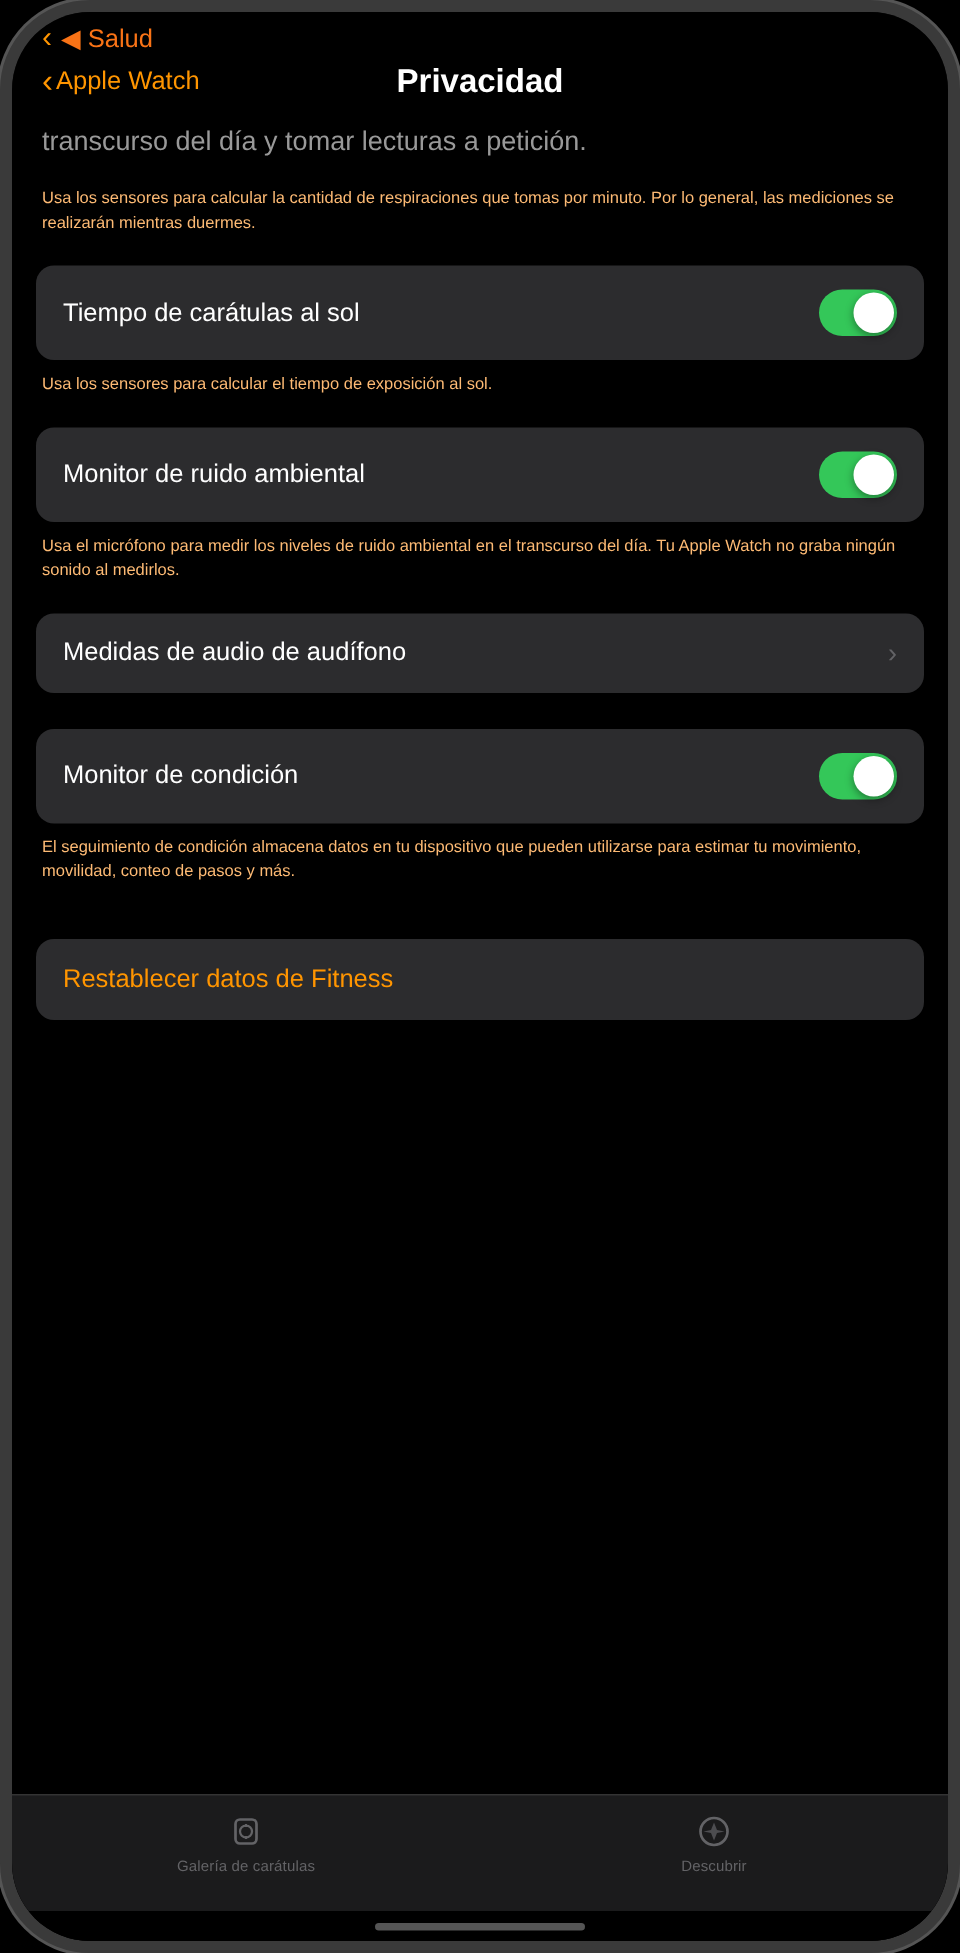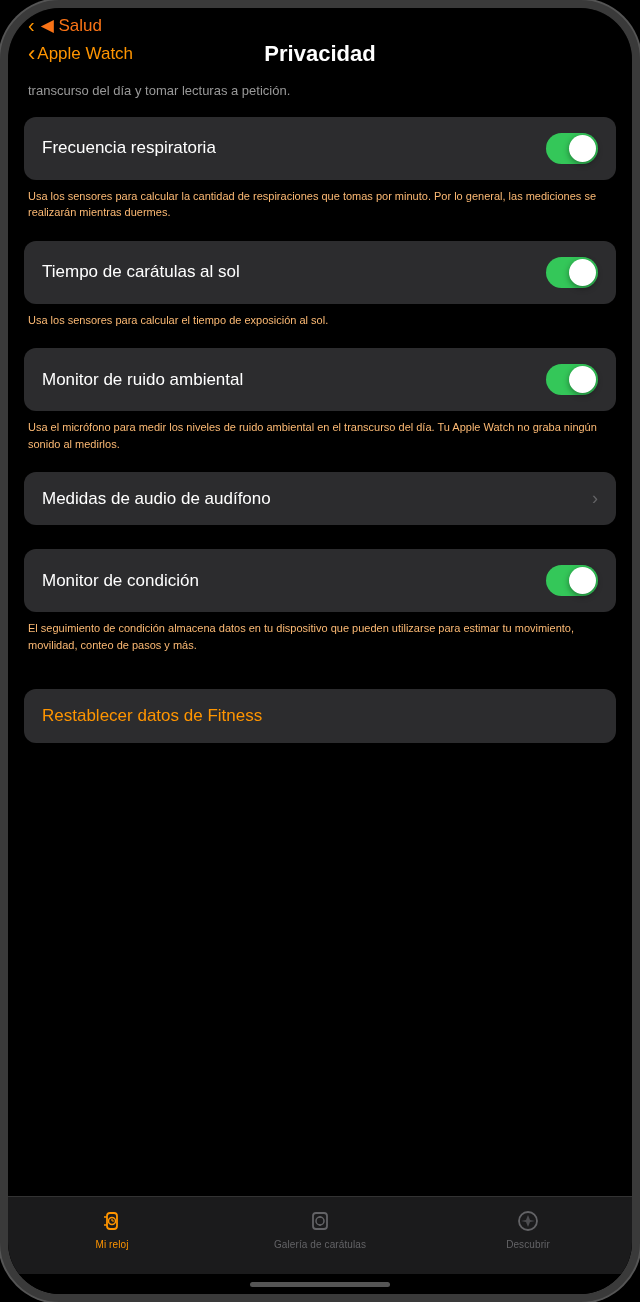--- a/index.html
+++ b/index.html
@@ -181,21 +181,21 @@
       overflow-y: auto;
       padding: 0 16px;
       scrollbar-width: none;
     }
 
     .scroll-content::-webkit-scrollbar { display: none; }
 
     
     .partial-text {
       color: #999;
-      font-size: 13px;
+      font-size: 18px;
       line-height: 1.5;
       padding: 4px 4px 16px;
     }
 
     
     .setting-block {
       margin-bottom: 6px;
     }
 
     .setting-row {
@@ -358,26 +358,20 @@
         <span style="color:#FF9500;font-size:17px;">Apple Watch</span>
       </button>
       <span class="header-title">Privacidad</span>
     </div>
 
     <div class="scroll-content">
 
       <p class="partial-text">transcurso del día y tomar lecturas a petición.</p>
 
       <div class="setting-block">
-        <div class="setting-row">
-          <span class="setting-label">Frecuencia respiratoria</span>
-          <div class="toggle on">
-            <div class="toggle-thumb"></div>
-          </div>
-        </div>
         <p class="setting-description">Usa los sensores para calcular la cantidad de respiraciones que tomas por minuto. Por lo general, las mediciones se realizarán mientras duermes.</p>
       </div>
 
       <div class="setting-block">
         <div class="setting-row">
           <span class="setting-label">Tiempo de carátulas al sol</span>
           <div class="toggle on">
             <div class="toggle-thumb"></div>
           </div>
         </div>
@@ -418,33 +412,20 @@
       <div class="reset-btn">
         <span class="reset-label">Restablecer datos de Fitness</span>
       </div>
 
       <div style="height:20px;"></div>
 
     </div>
 
     <div class="tab-bar">
 
-      <div class="tab-item active">
-        <div class="tab-icon">
-          <svg width="26" height="26" viewBox="0 0 26 26" fill="none">
-            <rect x="8" y="5" width="10" height="16" rx="3" stroke="#FF9500" stroke-width="1.8" fill="none"></rect>
-            <line x1="5" y1="9" x2="8" y2="9" stroke="#FF9500" stroke-width="1.6"></line>
-            <line x1="5" y1="17" x2="8" y2="17" stroke="#FF9500" stroke-width="1.6"></line>
-            <circle cx="13" cy="13" r="3.5" stroke="#FF9500" stroke-width="1.5" fill="none"></circle>
-            <line x1="13" y1="11" x2="13" y2="13" stroke="#FF9500" stroke-width="1.2"></line>
-            <line x1="13" y1="13" x2="15" y2="13" stroke="#FF9500" stroke-width="1.2"></line>
-          </svg>
-        </div>
-        <span class="tab-label">Mi reloj</span>
-      </div>
 
       <div class="tab-item inactive">
         <div class="tab-icon">
           <svg width="26" height="26" viewBox="0 0 26 26" fill="none">
             <rect x="6" y="5" width="14" height="16" rx="3" stroke="#636366" stroke-width="1.8" fill="none"></rect>
             <circle cx="13" cy="13" r="4" stroke="#636366" stroke-width="1.5" fill="none"></circle>
             <line x1="13" y1="8" x2="13" y2="10" stroke="#636366" stroke-width="1.3"></line>
             <line x1="13" y1="16" x2="13" y2="18" stroke="#636366" stroke-width="1.3"></line>
           </svg>
         </div>

